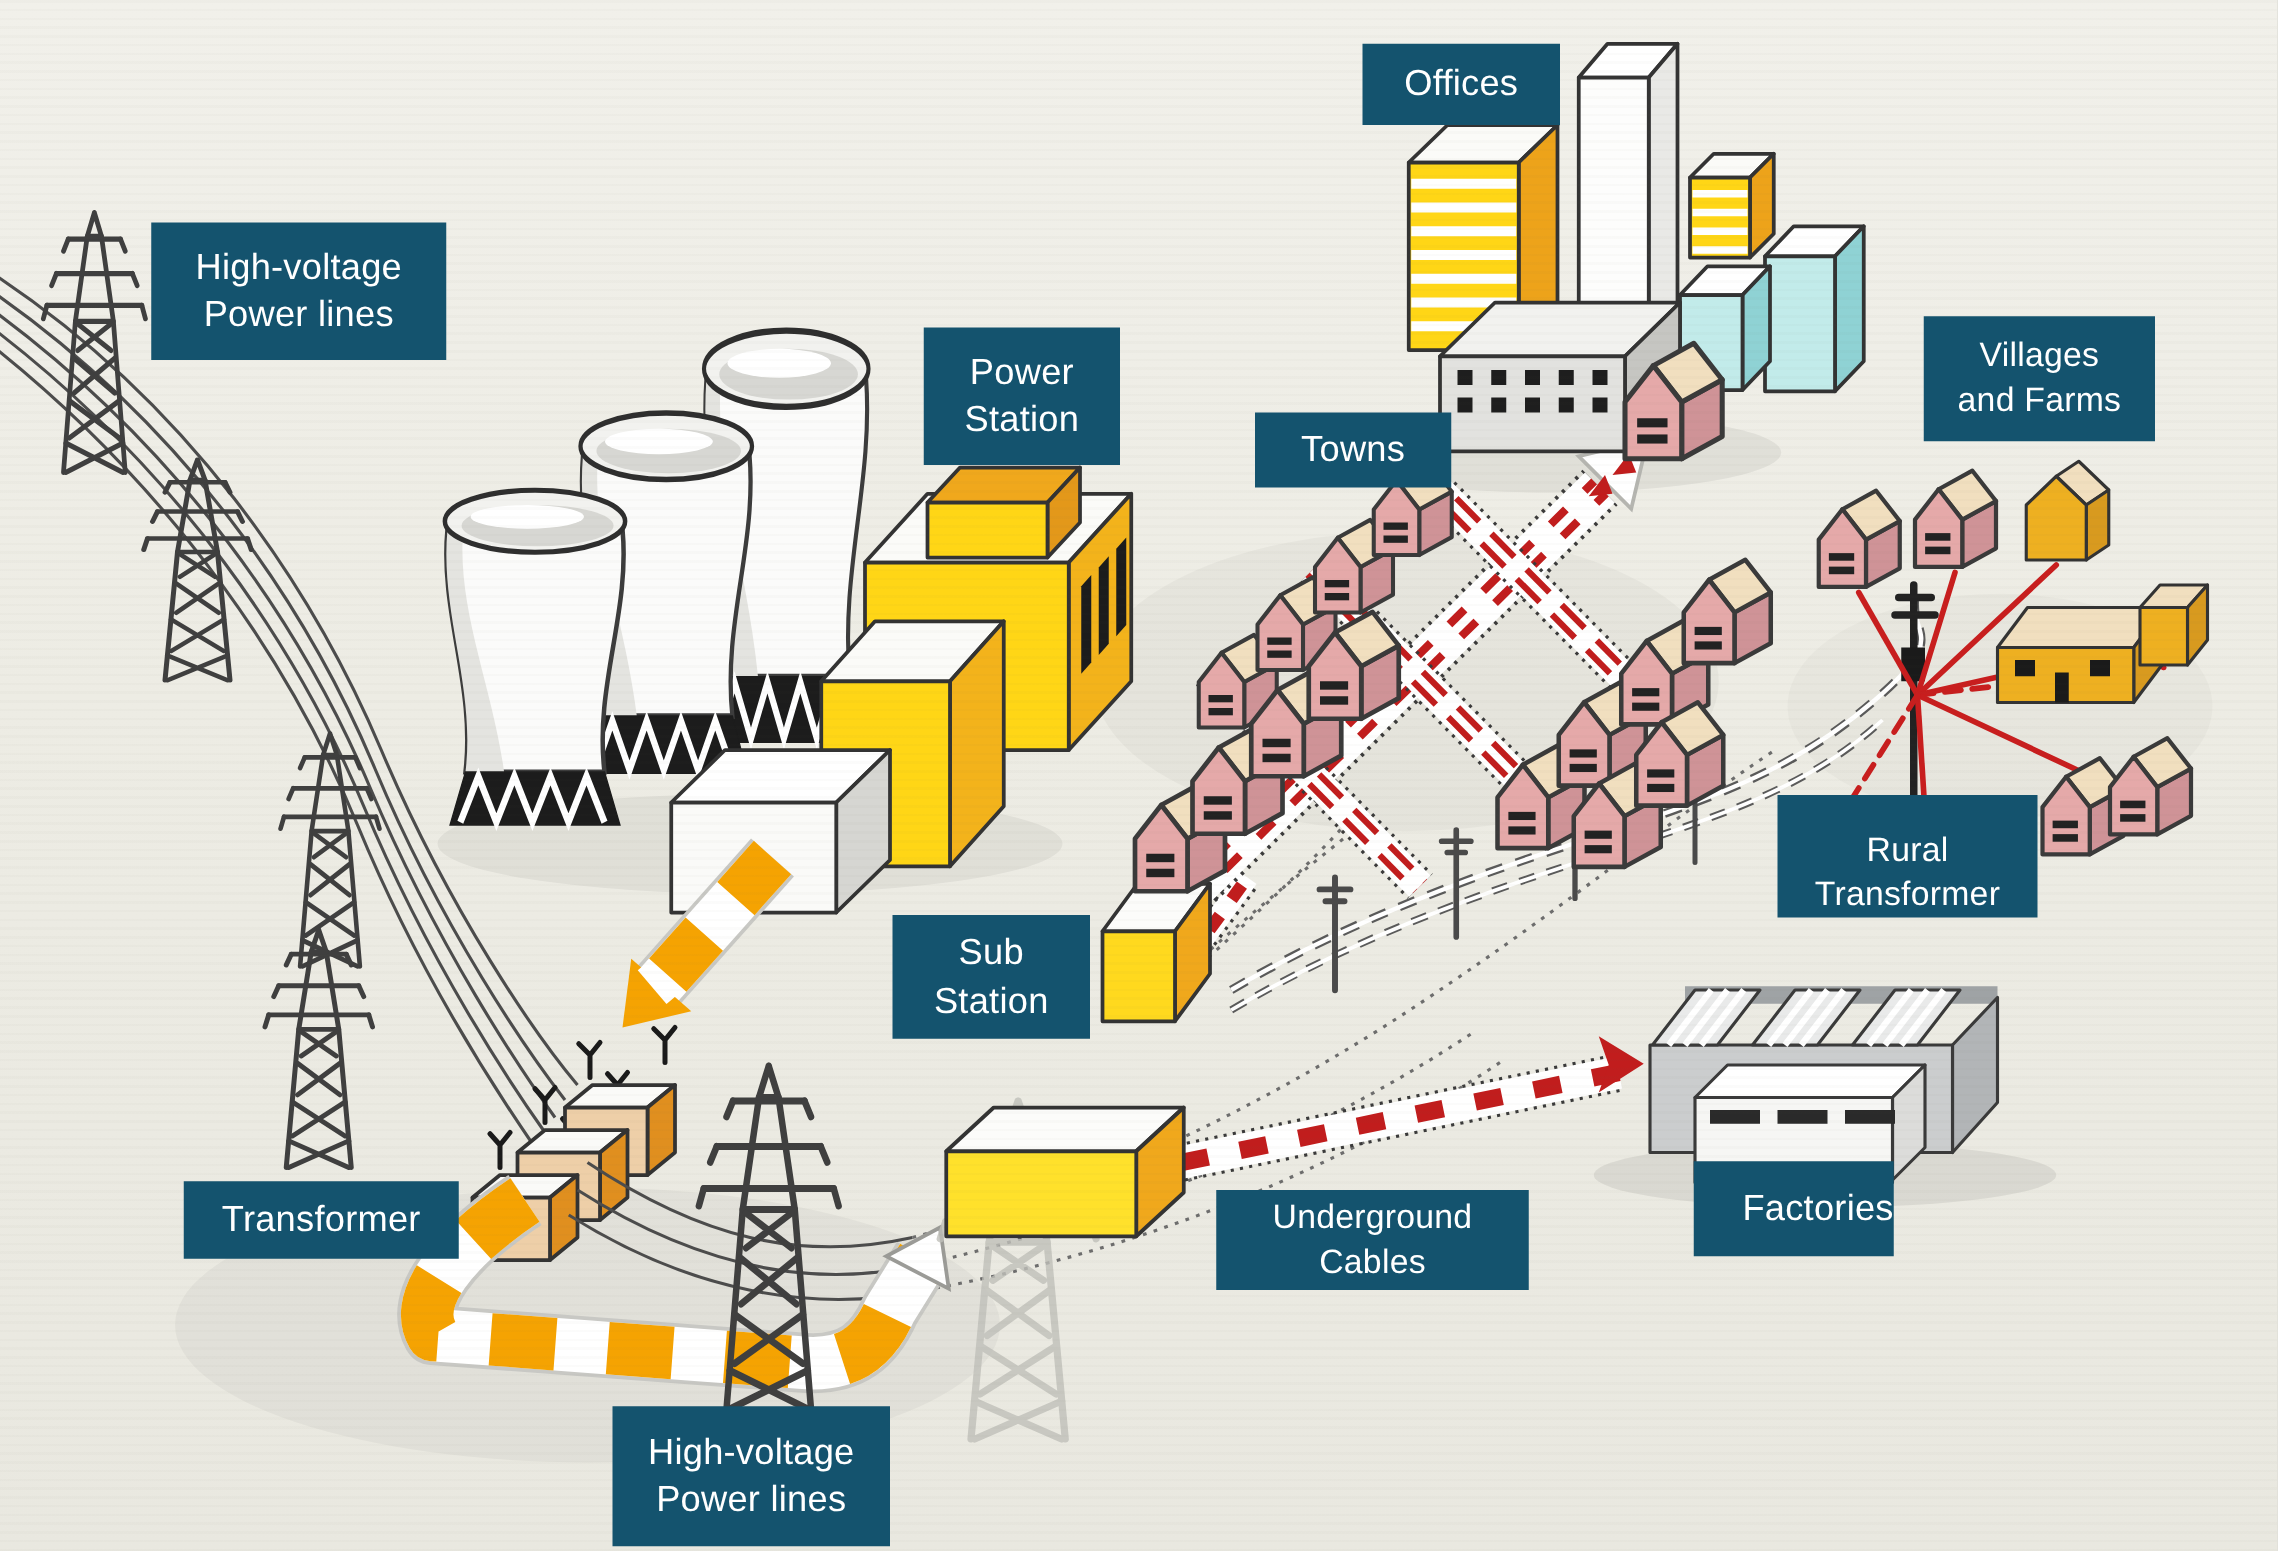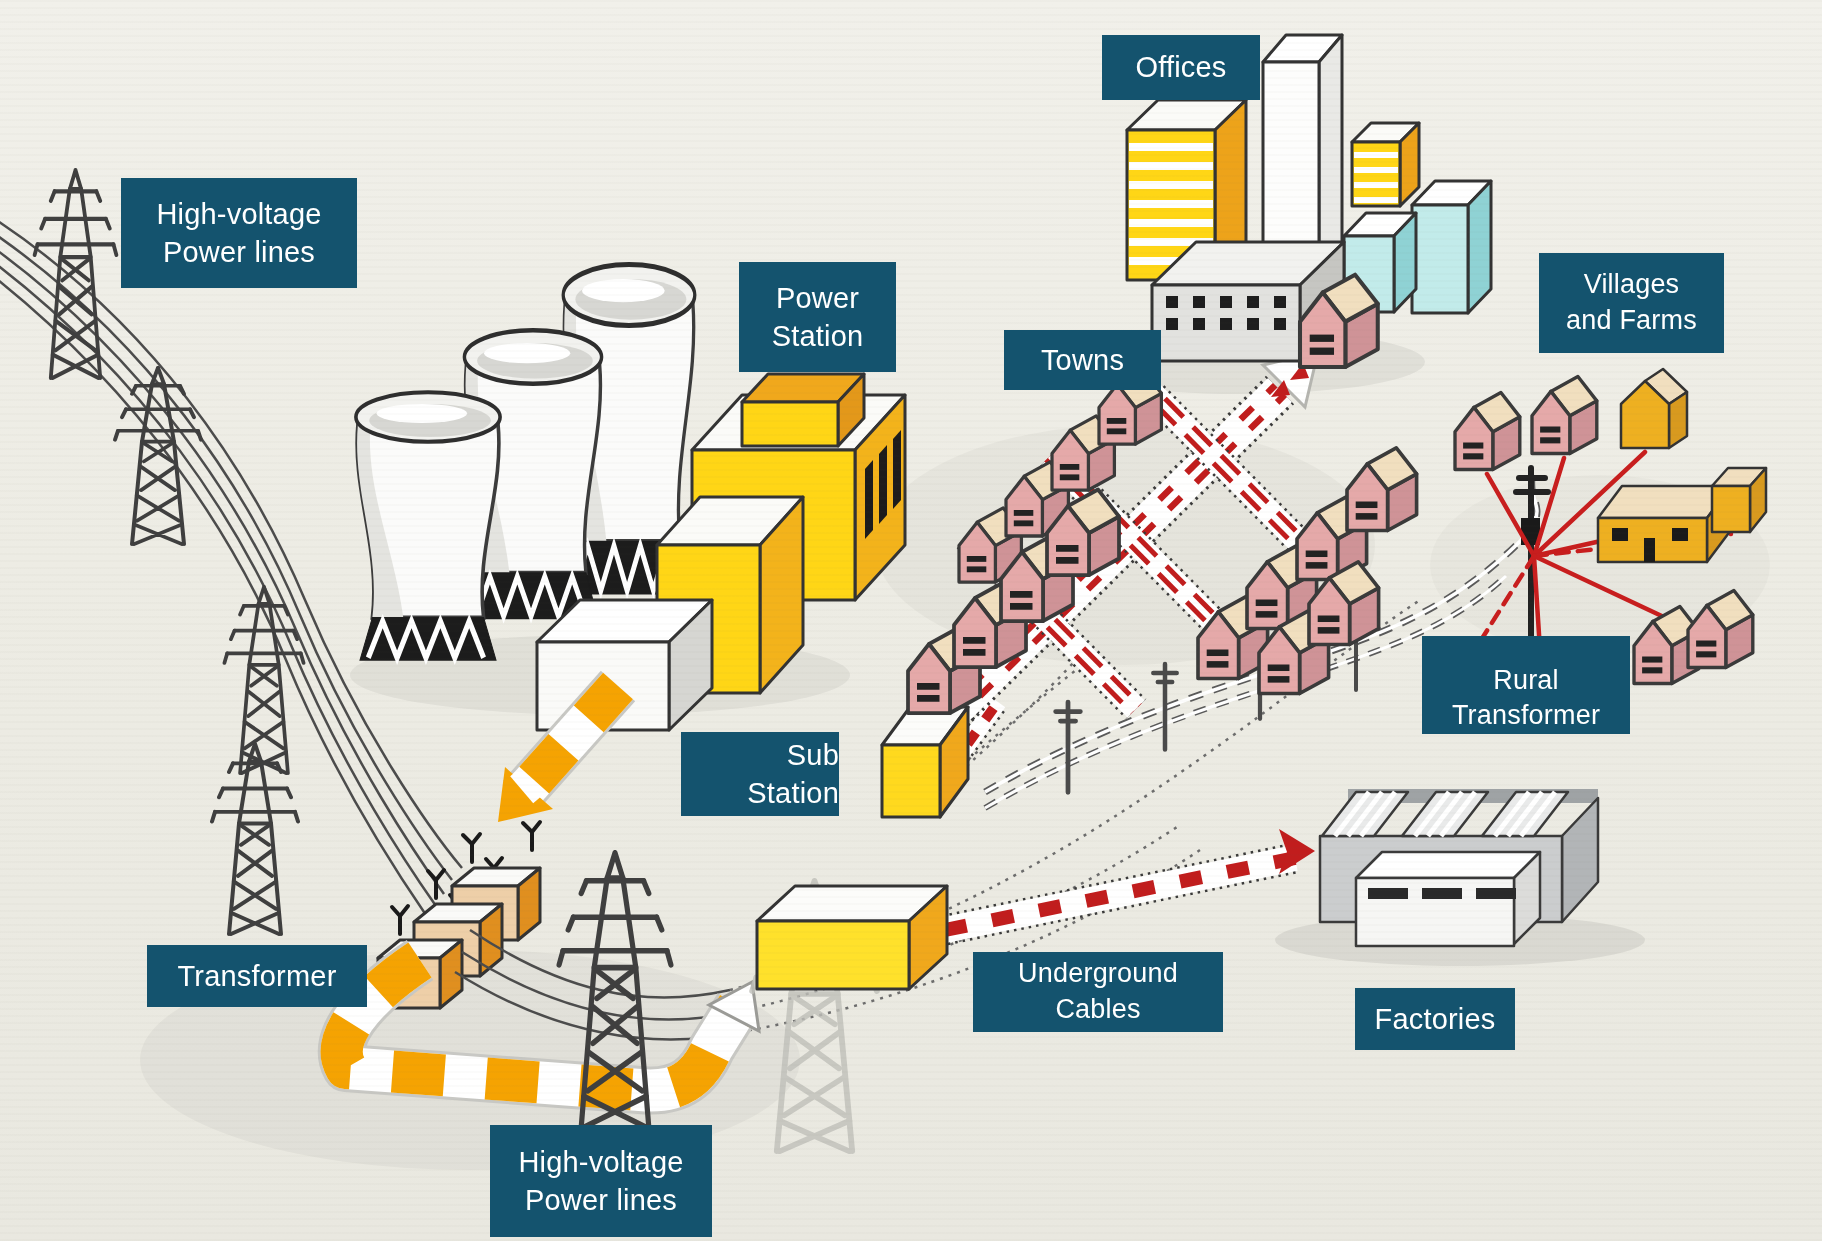--- a/index.html
+++ b/index.html
@@ -356,49 +356,49 @@
 </svg>
 
   <div class="lbl" style="left:121px;top:178px;width:236px;height:110px;">
     <span>High-voltage</span>
     <span>Power lines</span>
   </div>
   <div class="lbl" style="left:739px;top:262px;width:157px;height:110px;">
     <span>Power</span>
     <span>Station</span>
   </div>
-  <div class="lbl" style="left:1090px;top:35px;width:158px;height:65px;margin-left:12px;">
+  <div class="lbl" style="left:1090px;top:35px;width:158px;height:65px;">
     <span>Offices</span>
     <span></span>
   </div>
   <div class="lbl" style="left:1004px;top:330px;width:157px;height:60px;">
     <span>Towns</span>
     <span></span>
   </div>
   <div class="lbl small" style="left:1539px;top:239px;width:185px;height:100px;">
     <span>Villages</span>
     <span>and Farms</span>
   </div>
   <div class="lbl small" style="left:1422px;top:622px;width:208px;height:98px;justify-content:flex-end;">
     <span>Rural</span>
     <span>Transformer</span>
   </div>
-  <div class="lbl" style="left:681px;top:732px;width:158px;height:84px;align-items:flex-end;">
+  <div class="lbl" style="left:714px;top:732px;width:158px;height:99px;">
     <span>Sub</span>
     <span>Station</span>
   </div>
   <div class="lbl" style="left:147px;top:945px;width:220px;height:62px;">
     <span>Transformer</span>
     <span></span>
   </div>
   <div class="lbl small" style="left:973px;top:938px;width:250px;height:80px;">
     <span>Underground</span>
     <span>Cables</span>
   </div>
-  <div class="lbl" style="left:1355px;top:988px;width:160px;height:62px;">
+  <div class="lbl" style="left:1355px;top:929px;width:160px;height:76px;align-items:flex-end;">
     <span>Factories</span>
     <span></span>
   </div>
   <div class="lbl" style="left:490px;top:1125px;width:222px;height:112px;">
     <span>High-voltage</span>
     <span>Power lines</span>
   </div>
 
 </div>
 

